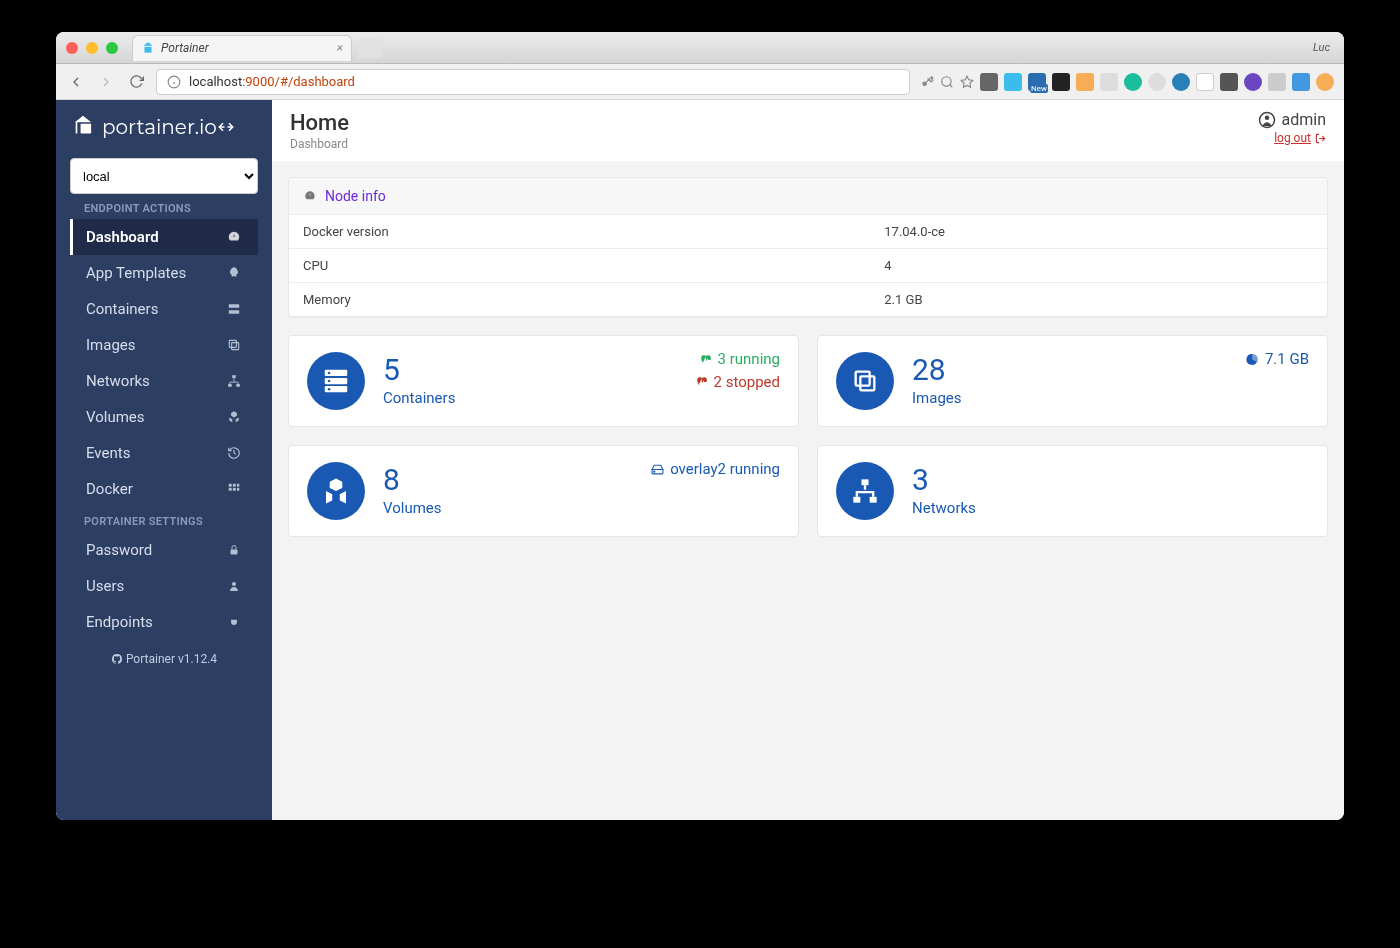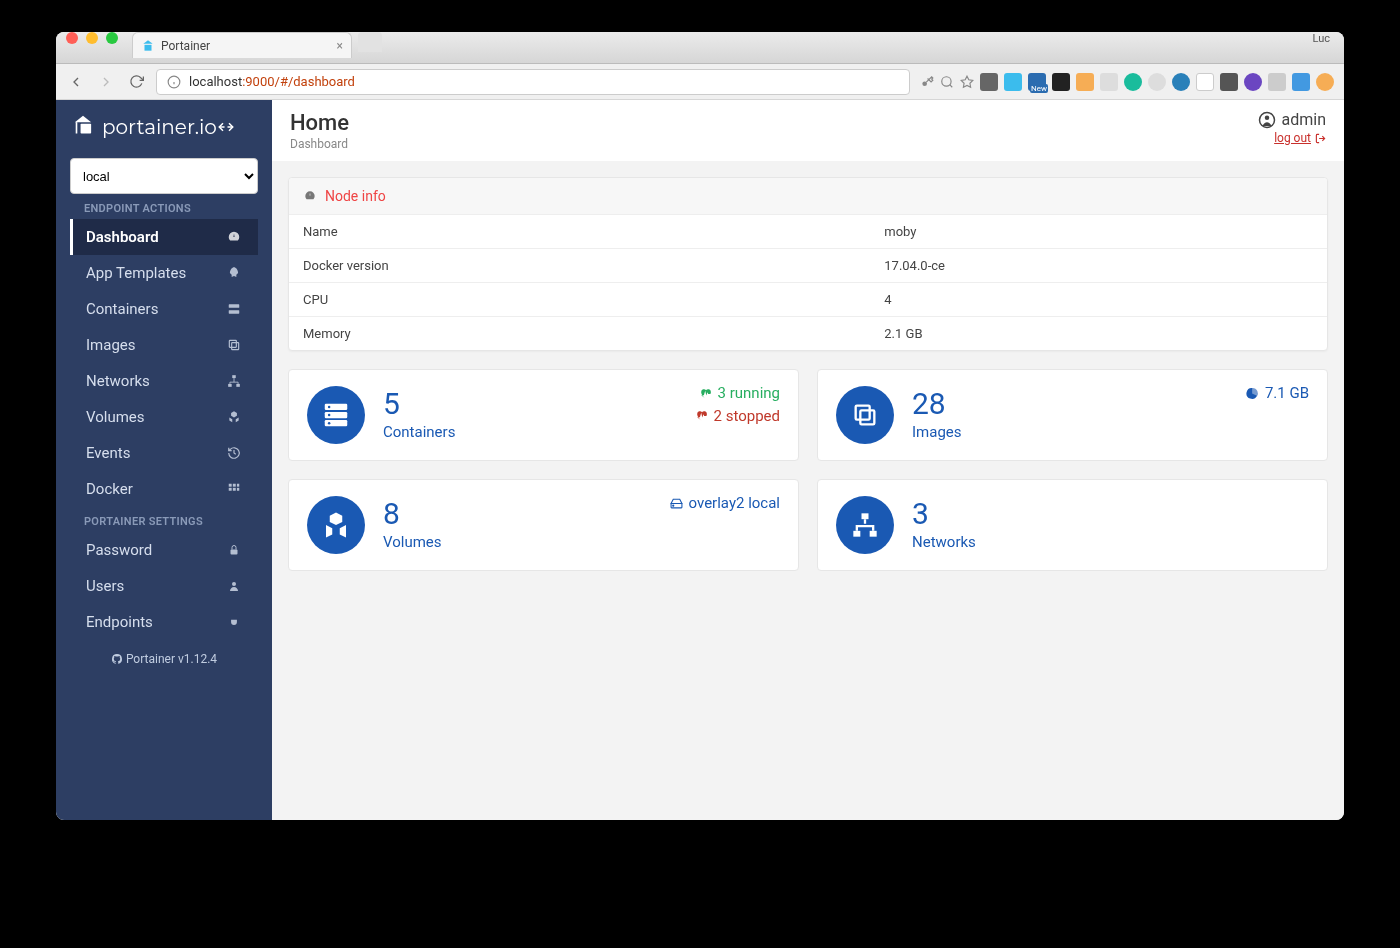--- a/index.html
+++ b/index.html
@@ -1,21 +1,21 @@
 <!DOCTYPE html>
 <html><head>
 <meta charset="utf-8">
 <style>
 * { margin: 0; padding: 0; box-sizing: border-box; }
 body { font-family: -apple-system, BlinkMacSystemFont, "Segoe UI", Roboto, sans-serif; background: #000; width: 1400px; height: 948px; position: relative; }
 
 .window { position: absolute; top: 32px; left: 56px; width: 1288px; height: 788px; background: #fff; border-radius: 8px; overflow: hidden; box-shadow: 0 10px 40px rgba(0,0,0,0.3); display: flex; flex-direction: column; }
 
 
-.titlebar { height: 32px; background: linear-gradient(#ebebeb, #d6d6d6); display: flex; padding: 0 10px; position: relative; border-bottom: 1px solid #bbb; }
+.titlebar { height: 32px; background: linear-gradient(#ebebeb, #d6d6d6); display: flex; align-items: center; padding: 0 10px; position: relative; border-bottom: 1px solid #bbb; font-style: italic; }
 .traffic { display: flex; gap: 8px; }
 .traffic span { width: 12px; height: 12px; border-radius: 50%; display: block; }
 .tl-close { background: #ff5f57; }
 .tl-min { background: #ffbd2e; }
 .tl-max { background: #28c940; }
 .tab { margin-left: 14px; height: 26px; background: #f5f5f5; border: 1px solid #ccc; border-bottom: none; border-radius: 6px 6px 0 0; display: flex; align-items: center; padding: 0 8px; gap: 6px; width: 220px; font-size: 12px; color: #444; }
 .tab-close { margin-left: auto; color: #888; cursor: pointer; }
 .newtab { margin-left: 6px; width: 24px; height: 20px; background: #e2e2e2; border-radius: 4px 4px 0 0; }
 .profile-name { position: absolute; right: 14px; font-size: 11px; color: #555; }
 
@@ -44,21 +44,21 @@
 .main { flex: 1; background: #f3f3f3; overflow: auto; display: flex; flex-direction: column; }
 .topbar { background: #fff; padding: 10px 18px; display: flex; align-items: flex-start; justify-content: space-between; }
 .top-left h1 { font-size: 22px; color: #333; font-weight: 500; }
 .top-left .bc { font-size: 12px; color: #888; margin-top: 2px; }
 .top-right { text-align: right; font-size: 14px; }
 .top-right .user { display:flex; align-items:center; gap:6px; color:#444; justify-content:flex-end; font-size:16px; }
 .top-right .logout { color: #c9302c; font-size: 12px; text-decoration: underline; cursor: pointer; display:inline-flex; align-items:center; gap:4px; }
 
 .content { padding: 16px; }
 .panel { background: #fff; border: 1px solid #e6e6e6; border-radius: 4px; margin-bottom: 18px; box-shadow: 0 1px 2px rgba(0,0,0,0.04); }
-.panel-head { padding: 10px 14px; background: #f7f7f7; border-bottom: 1px solid #eee; font-size: 14px; color: #ef4444; display:flex; align-items:center; gap:8px; border-radius: 4px 4px 0 0; }
+.panel-head { padding: 10px 14px; background: #f7f7f7; border-bottom: 1px solid #eee; font-size: 14px; color: #6d28d9; display:flex; align-items:center; gap:8px; border-radius: 4px 4px 0 0; }
 .info-table { width: 100%; border-collapse: collapse; font-size: 13px; color: #444; }
 .info-table td { padding: 9px 14px; border-bottom: 1px solid #eee; }
 .info-table tr:last-child td { border-bottom: none; }
 .info-table td.key { width: 56%; }
 
 .cards { display: grid; grid-template-columns: 1fr 1fr; gap: 18px; }
 .card { background: #fff; border: 1px solid #e6e6e6; border-radius: 4px; padding: 16px 18px; display: flex; align-items: center; gap: 18px; position: relative; min-height: 84px; cursor:pointer; }
 .card .circle { width: 58px; height: 58px; border-radius: 50%; background: #1a59b3; display: flex; align-items: center; justify-content: center; color: #fff; flex-shrink:0; }
 .card .big { font-size: 30px; color: #1a59b3; line-height: 1; font-weight: 400; }
 .card .lbl { font-size: 15px; color: #1a59b3; margin-top: 4px; }
@@ -318,24 +318,20 @@
 
         <section class="panel">
           <div class="panel-head">
             <svg width="14" height="14" viewBox="0 0 24 24" fill="#777">
                 <path d="M12 4a8 8 0 0 0-8 8c0 2.1.82 4.02 2.15 5.44h11.7A7.97 7.97 0 0 0 20 12a8 8 0 0 0-8-8zm0 2l.8 5h-1.6L12 6z"></path>
               </svg>
             <span>Node info</span>
           </div>
           <table class="info-table">
             <tbody>
-                <tr>
-                  <td class="key">Name</td>
-                  <td>moby</td>
-                </tr>
             <tr>
                   <td class="key">Docker version</td>
                   <td>17.04.0-ce</td>
                 </tr>
             <tr>
                   <td class="key">CPU</td>
                   <td>4</td>
                 </tr>
             <tr>
                   <td class="key">Memory</td>
@@ -410,21 +406,21 @@
               <div class="big">8</div>
               <div class="lbl">Volumes</div>
             </div>
             <div class="meta">
               <div class="meta-line blue">
                 <svg width="13" height="13" viewBox="0 0 24 24" fill="none" stroke="#1a59b3" stroke-width="2">
                     <path d="M22 12H2l4-8h12l4 8z"></path>
                     <rect x="2" y="12" width="20" height="8" rx="1"></rect>
                     <circle cx="6" cy="16" r="1" fill="#1a59b3"></circle>
                   </svg>
-                <span>overlay2 local</span>
+                <span>overlay2 running</span>
               </div>
             </div>
           </div>
 
           <div class="card">
             <div class="circle">
               <svg width="28" height="28" viewBox="0 0 24 24" fill="#fff">
                   <rect x="9" y="2" width="6" height="5"></rect>
                   <rect x="2" y="17" width="6" height="5"></rect>
                   <rect x="16" y="17" width="6" height="5"></rect>

